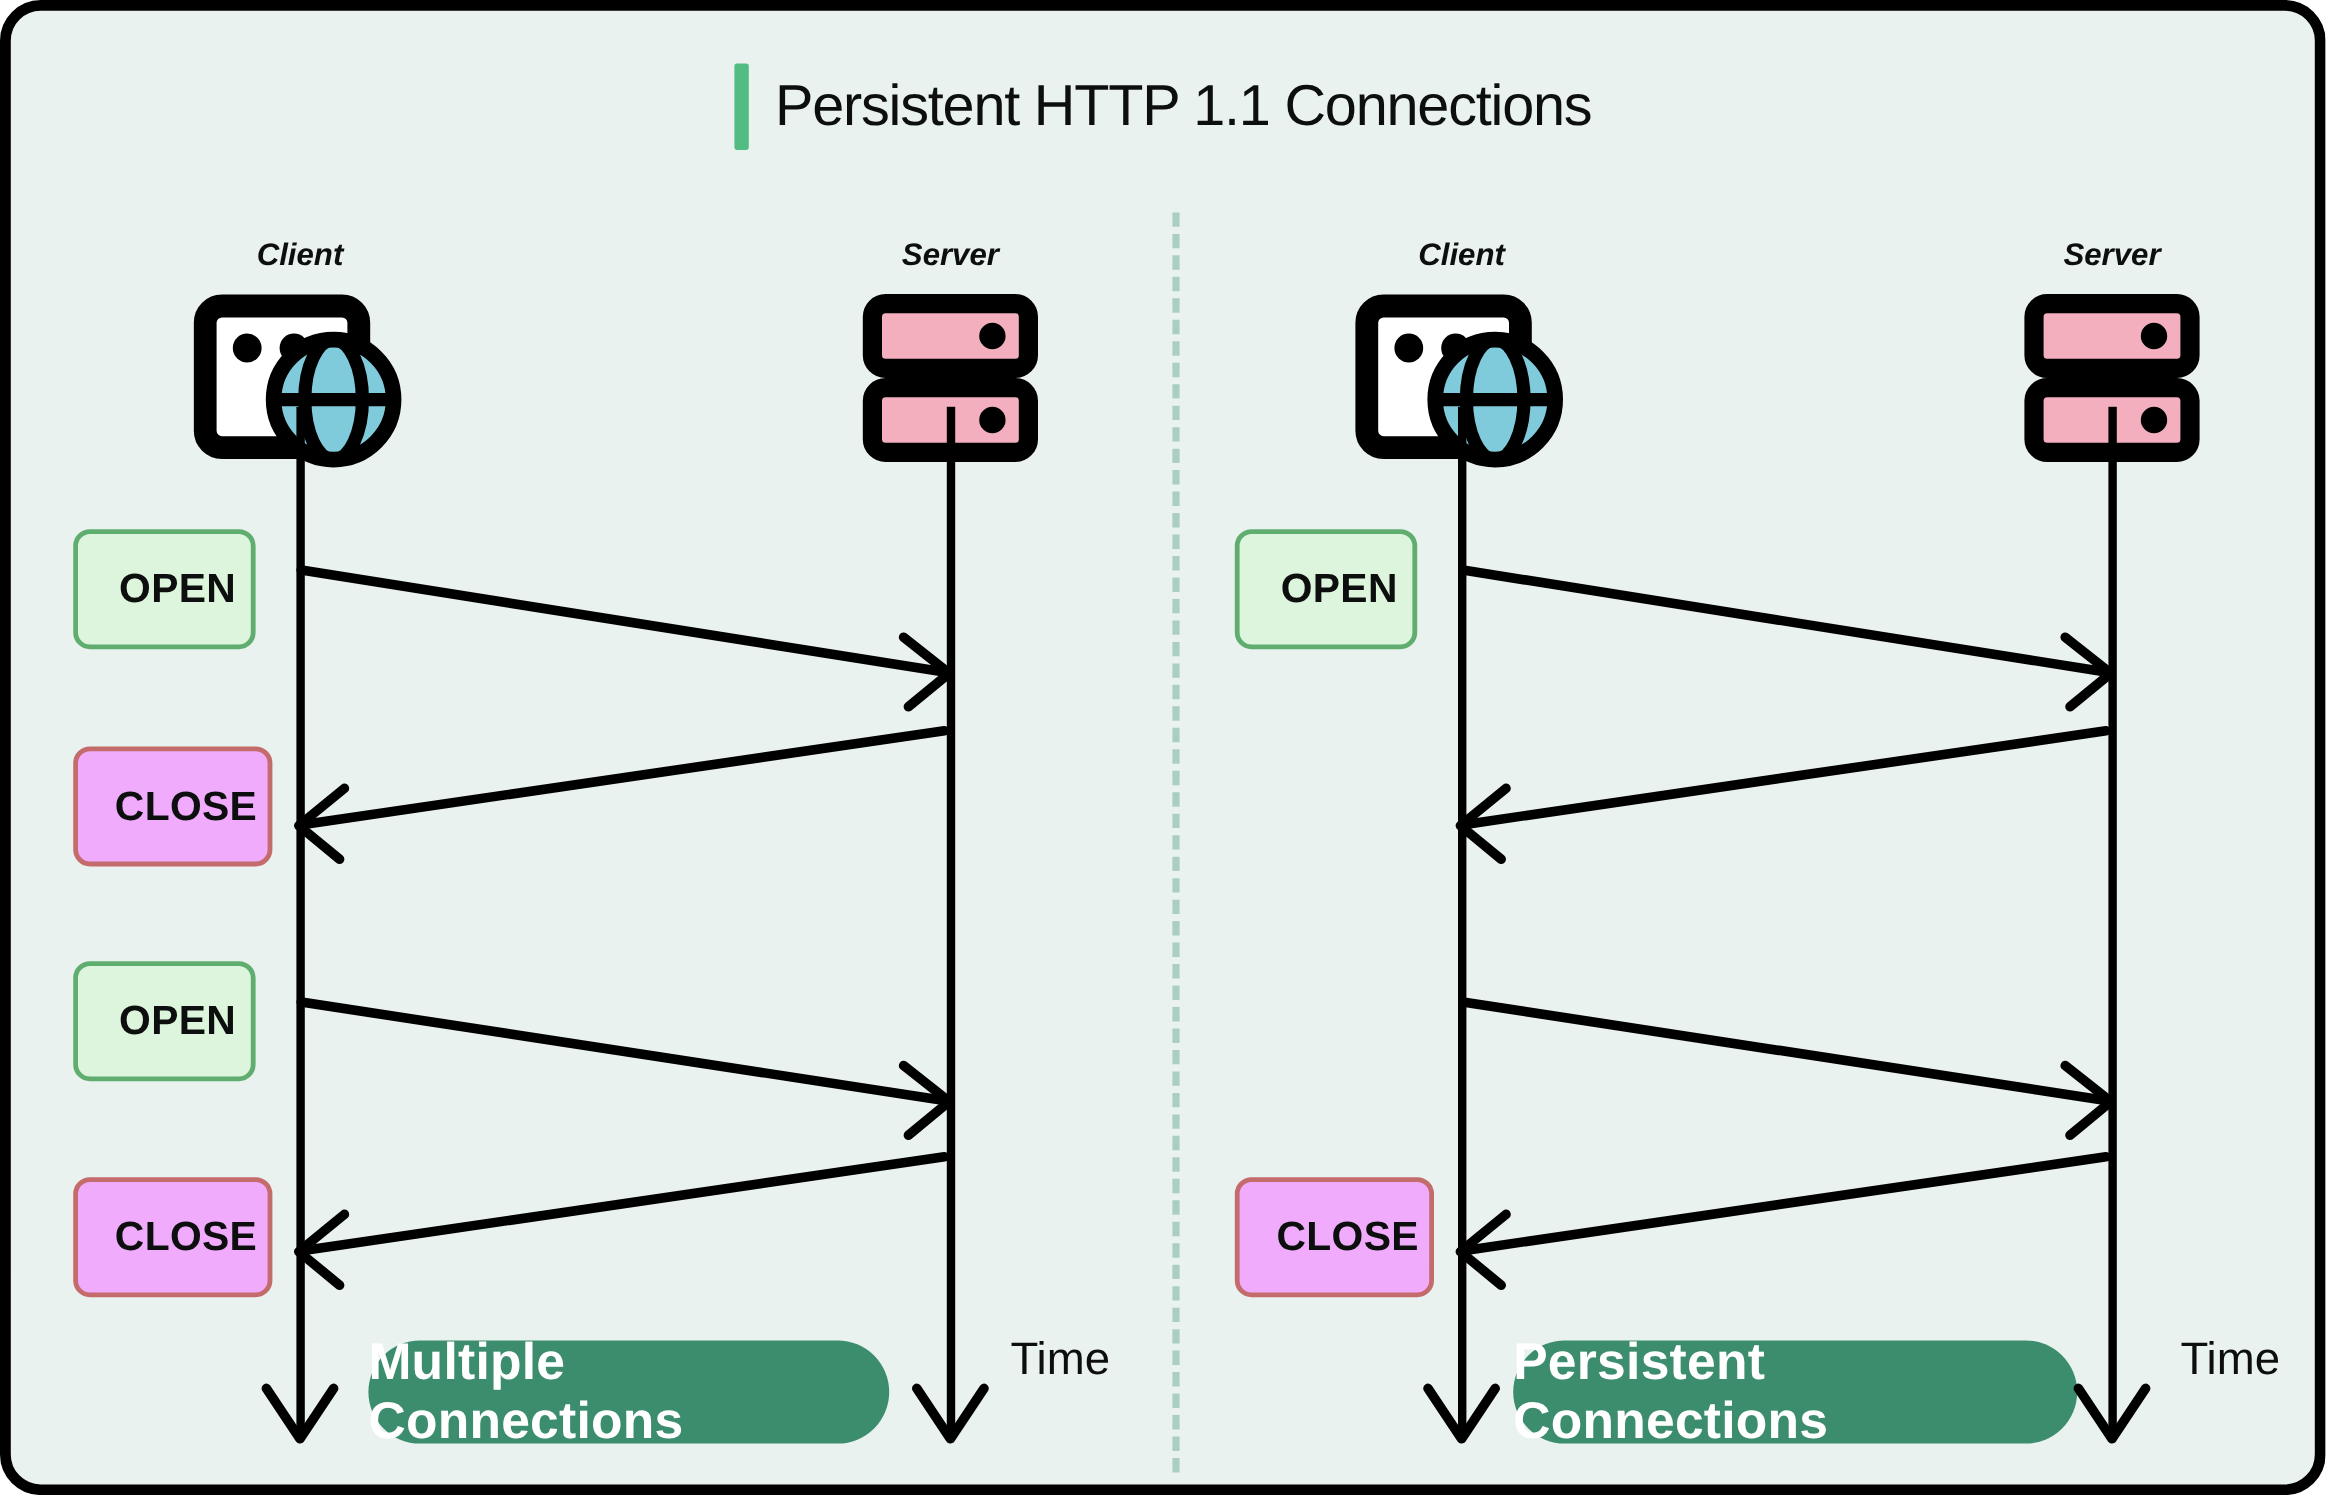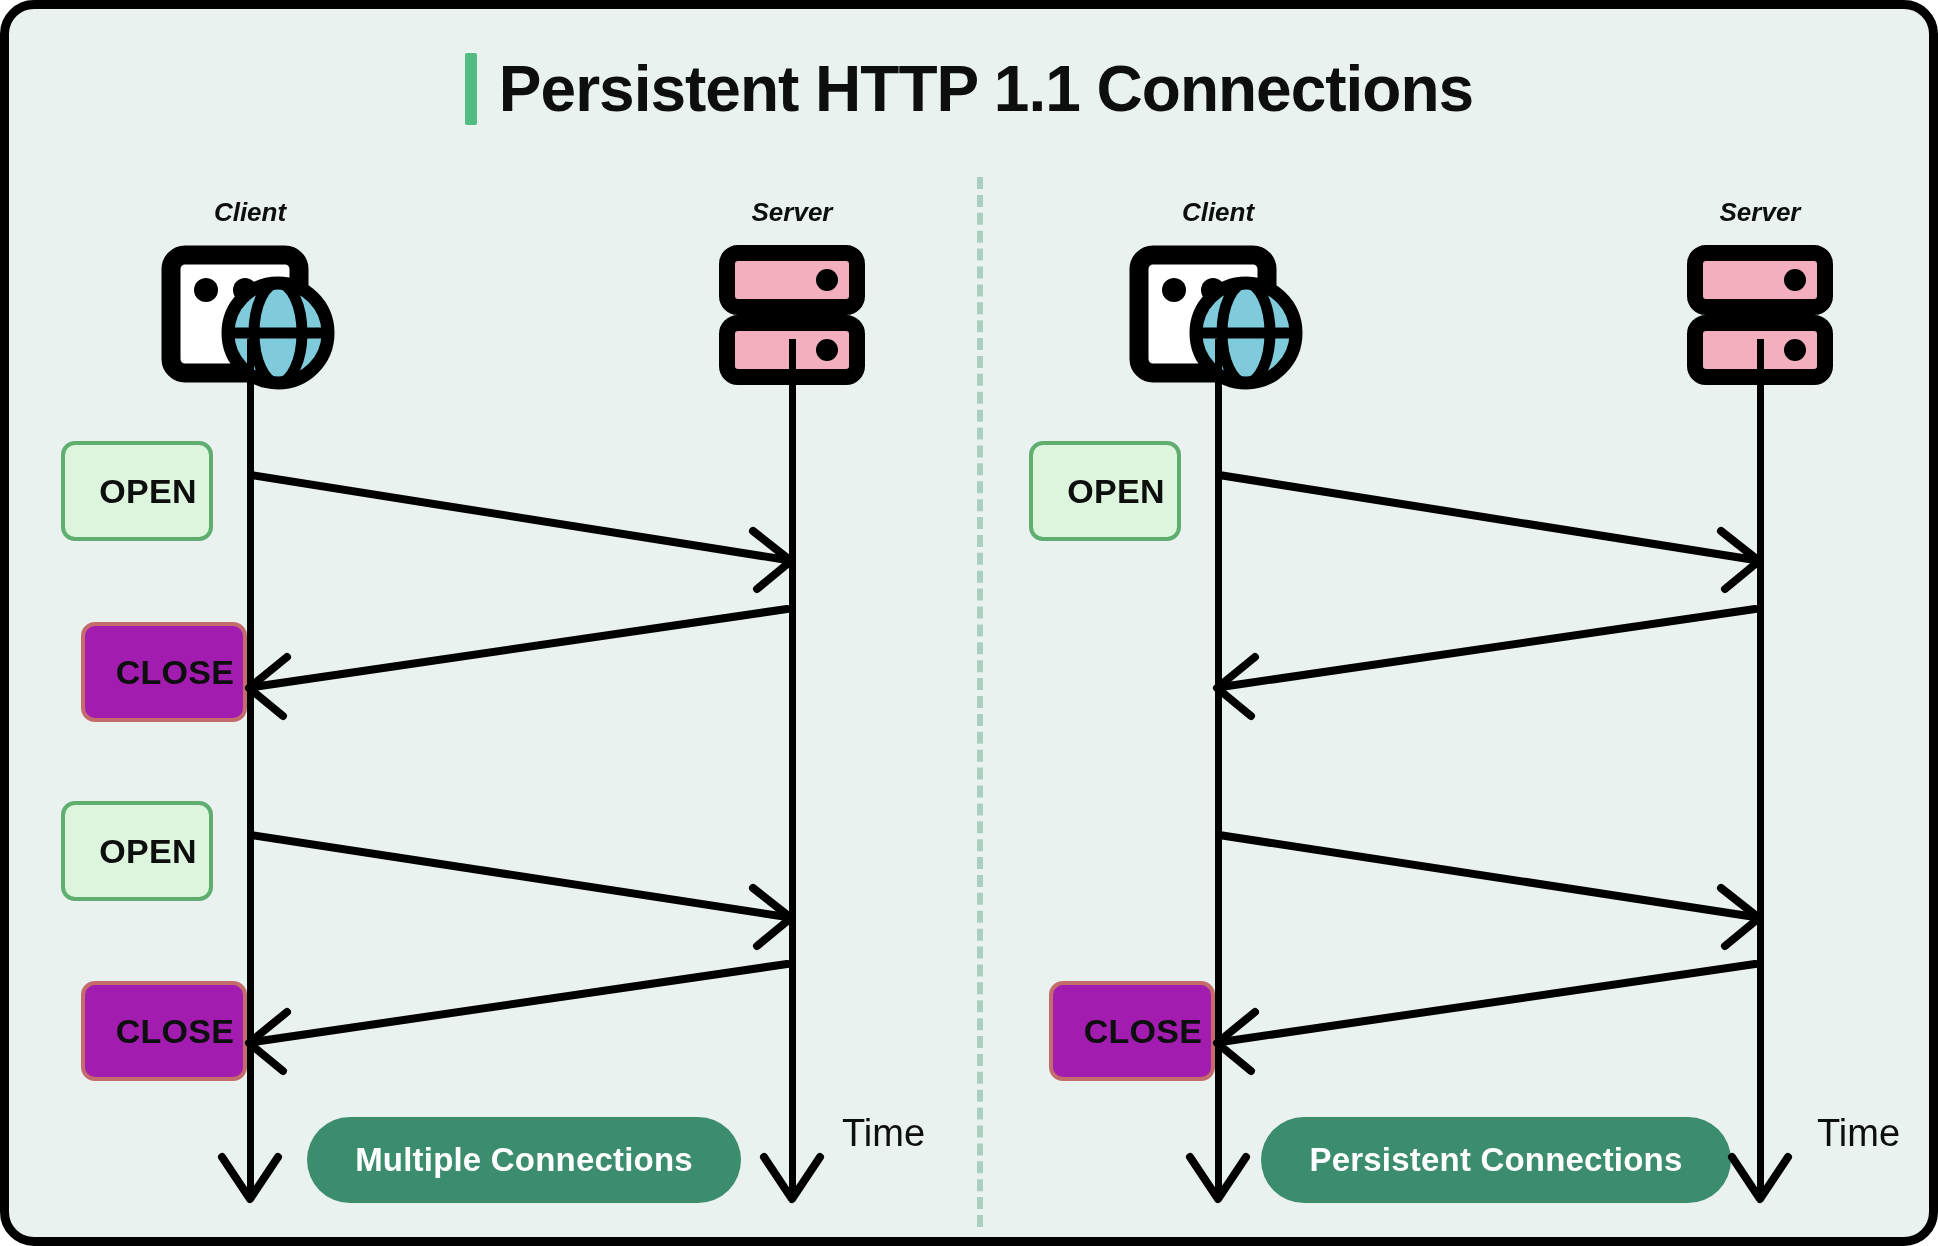--- a/index.html
+++ b/index.html
@@ -38,22 +38,22 @@
     gap: 22px;
   }
   .title-accent {
     width: 12px;
     height: 72px;
     background: #53BC82;
     border-radius: 2px;
     flex: none;
   }
   .title-text {
-    font-size: 64px;
-    font-weight: 700;
+    font-size: 48px;
+    font-weight: 400;
     color: #0d0f0e;
     letter-spacing: -1px;
     line-height: 1;
     white-space: nowrap;
   }
 
   
   .divider {
     position: absolute;
     left: 968px;
@@ -104,37 +104,36 @@
     color: #0d0f0e;
     letter-spacing: 0.3px;
     height: 100px;
     padding-left: 22px;
   }
   .badge.open {
     background: #DCF5DC;
     border-color: #5FAE70;
   }
   .badge.close {
-    background: #a21caf;
+    background: #f0abfc;
     border-color: #C46B6B;
-    margin-left: 20px;
   }
 
   
   .pill {
     position: absolute;
     box-sizing: border-box;
     display: flex;
     align-items: center;
     justify-content: center;
     background: #3C8C6E;
     color: #ffffff;
     border-radius: 60px;
     height: 86px;
-    font-size: 33px;
+    font-size: 43px;
     font-weight: 700;
     letter-spacing: 0.2px;
   }
 
   
   .time-label {
     position: absolute;
     font-size: 38px;
     font-weight: 400;
     color: #0d0f0e;

